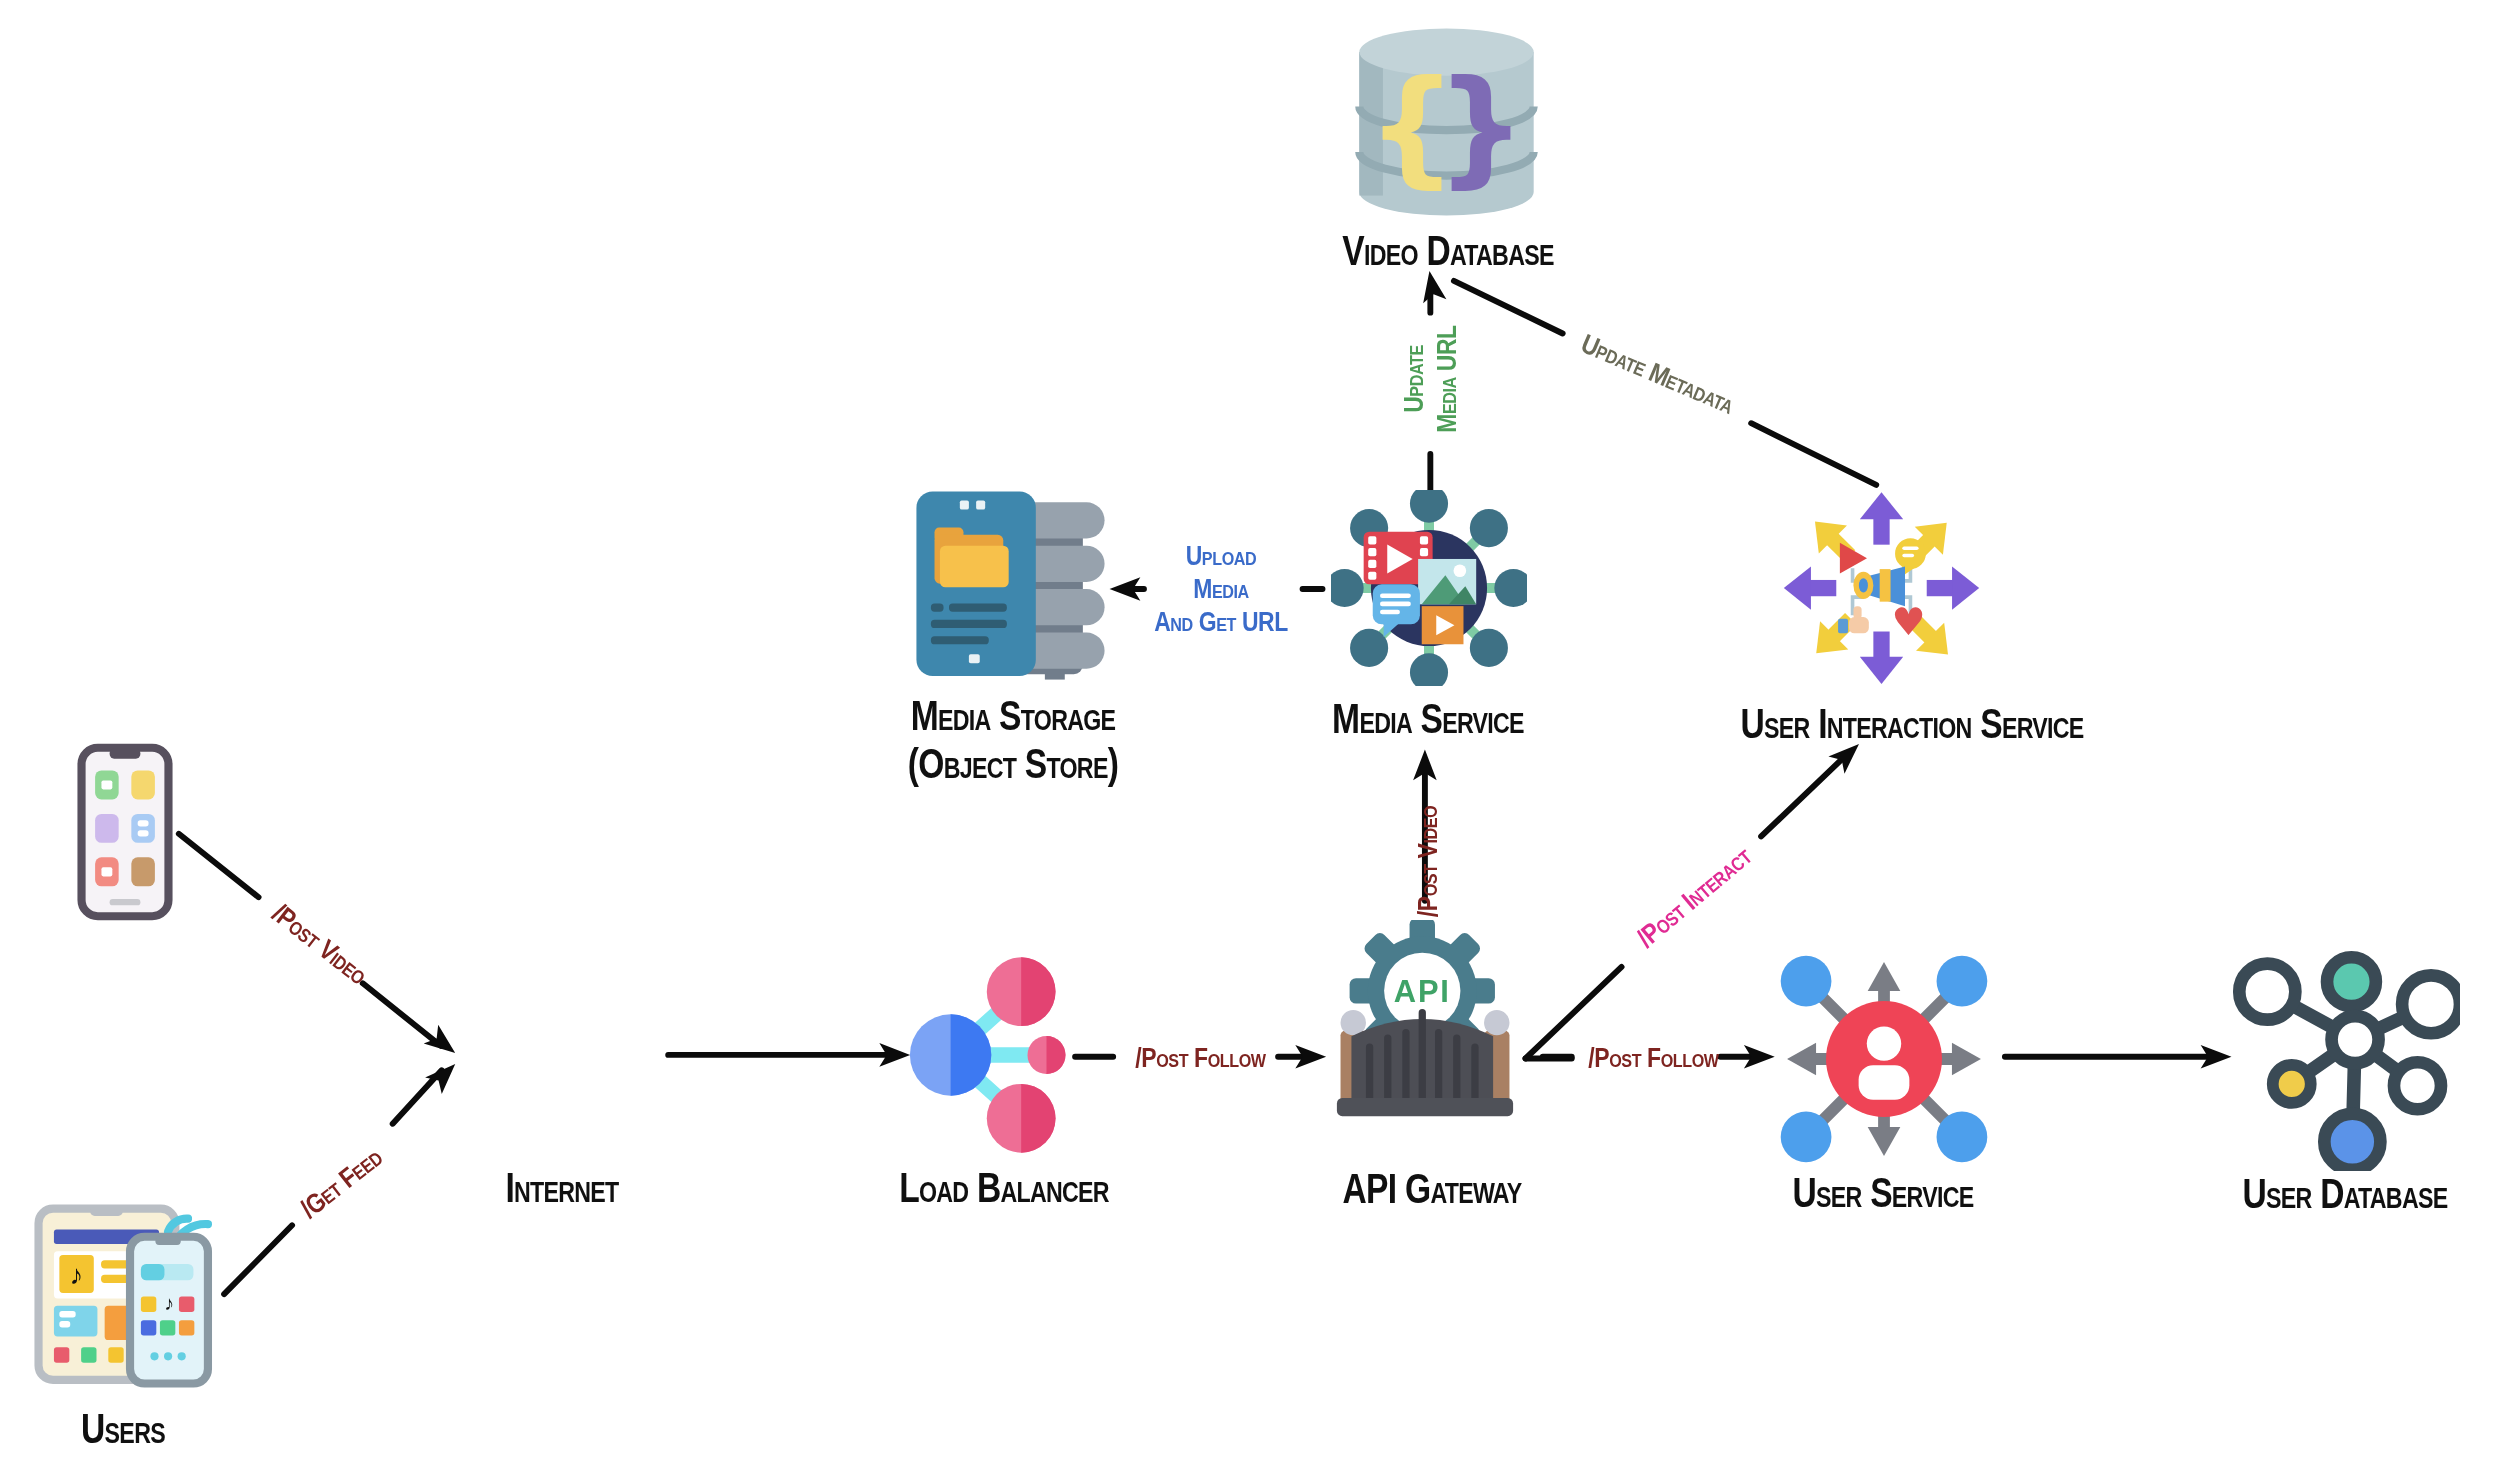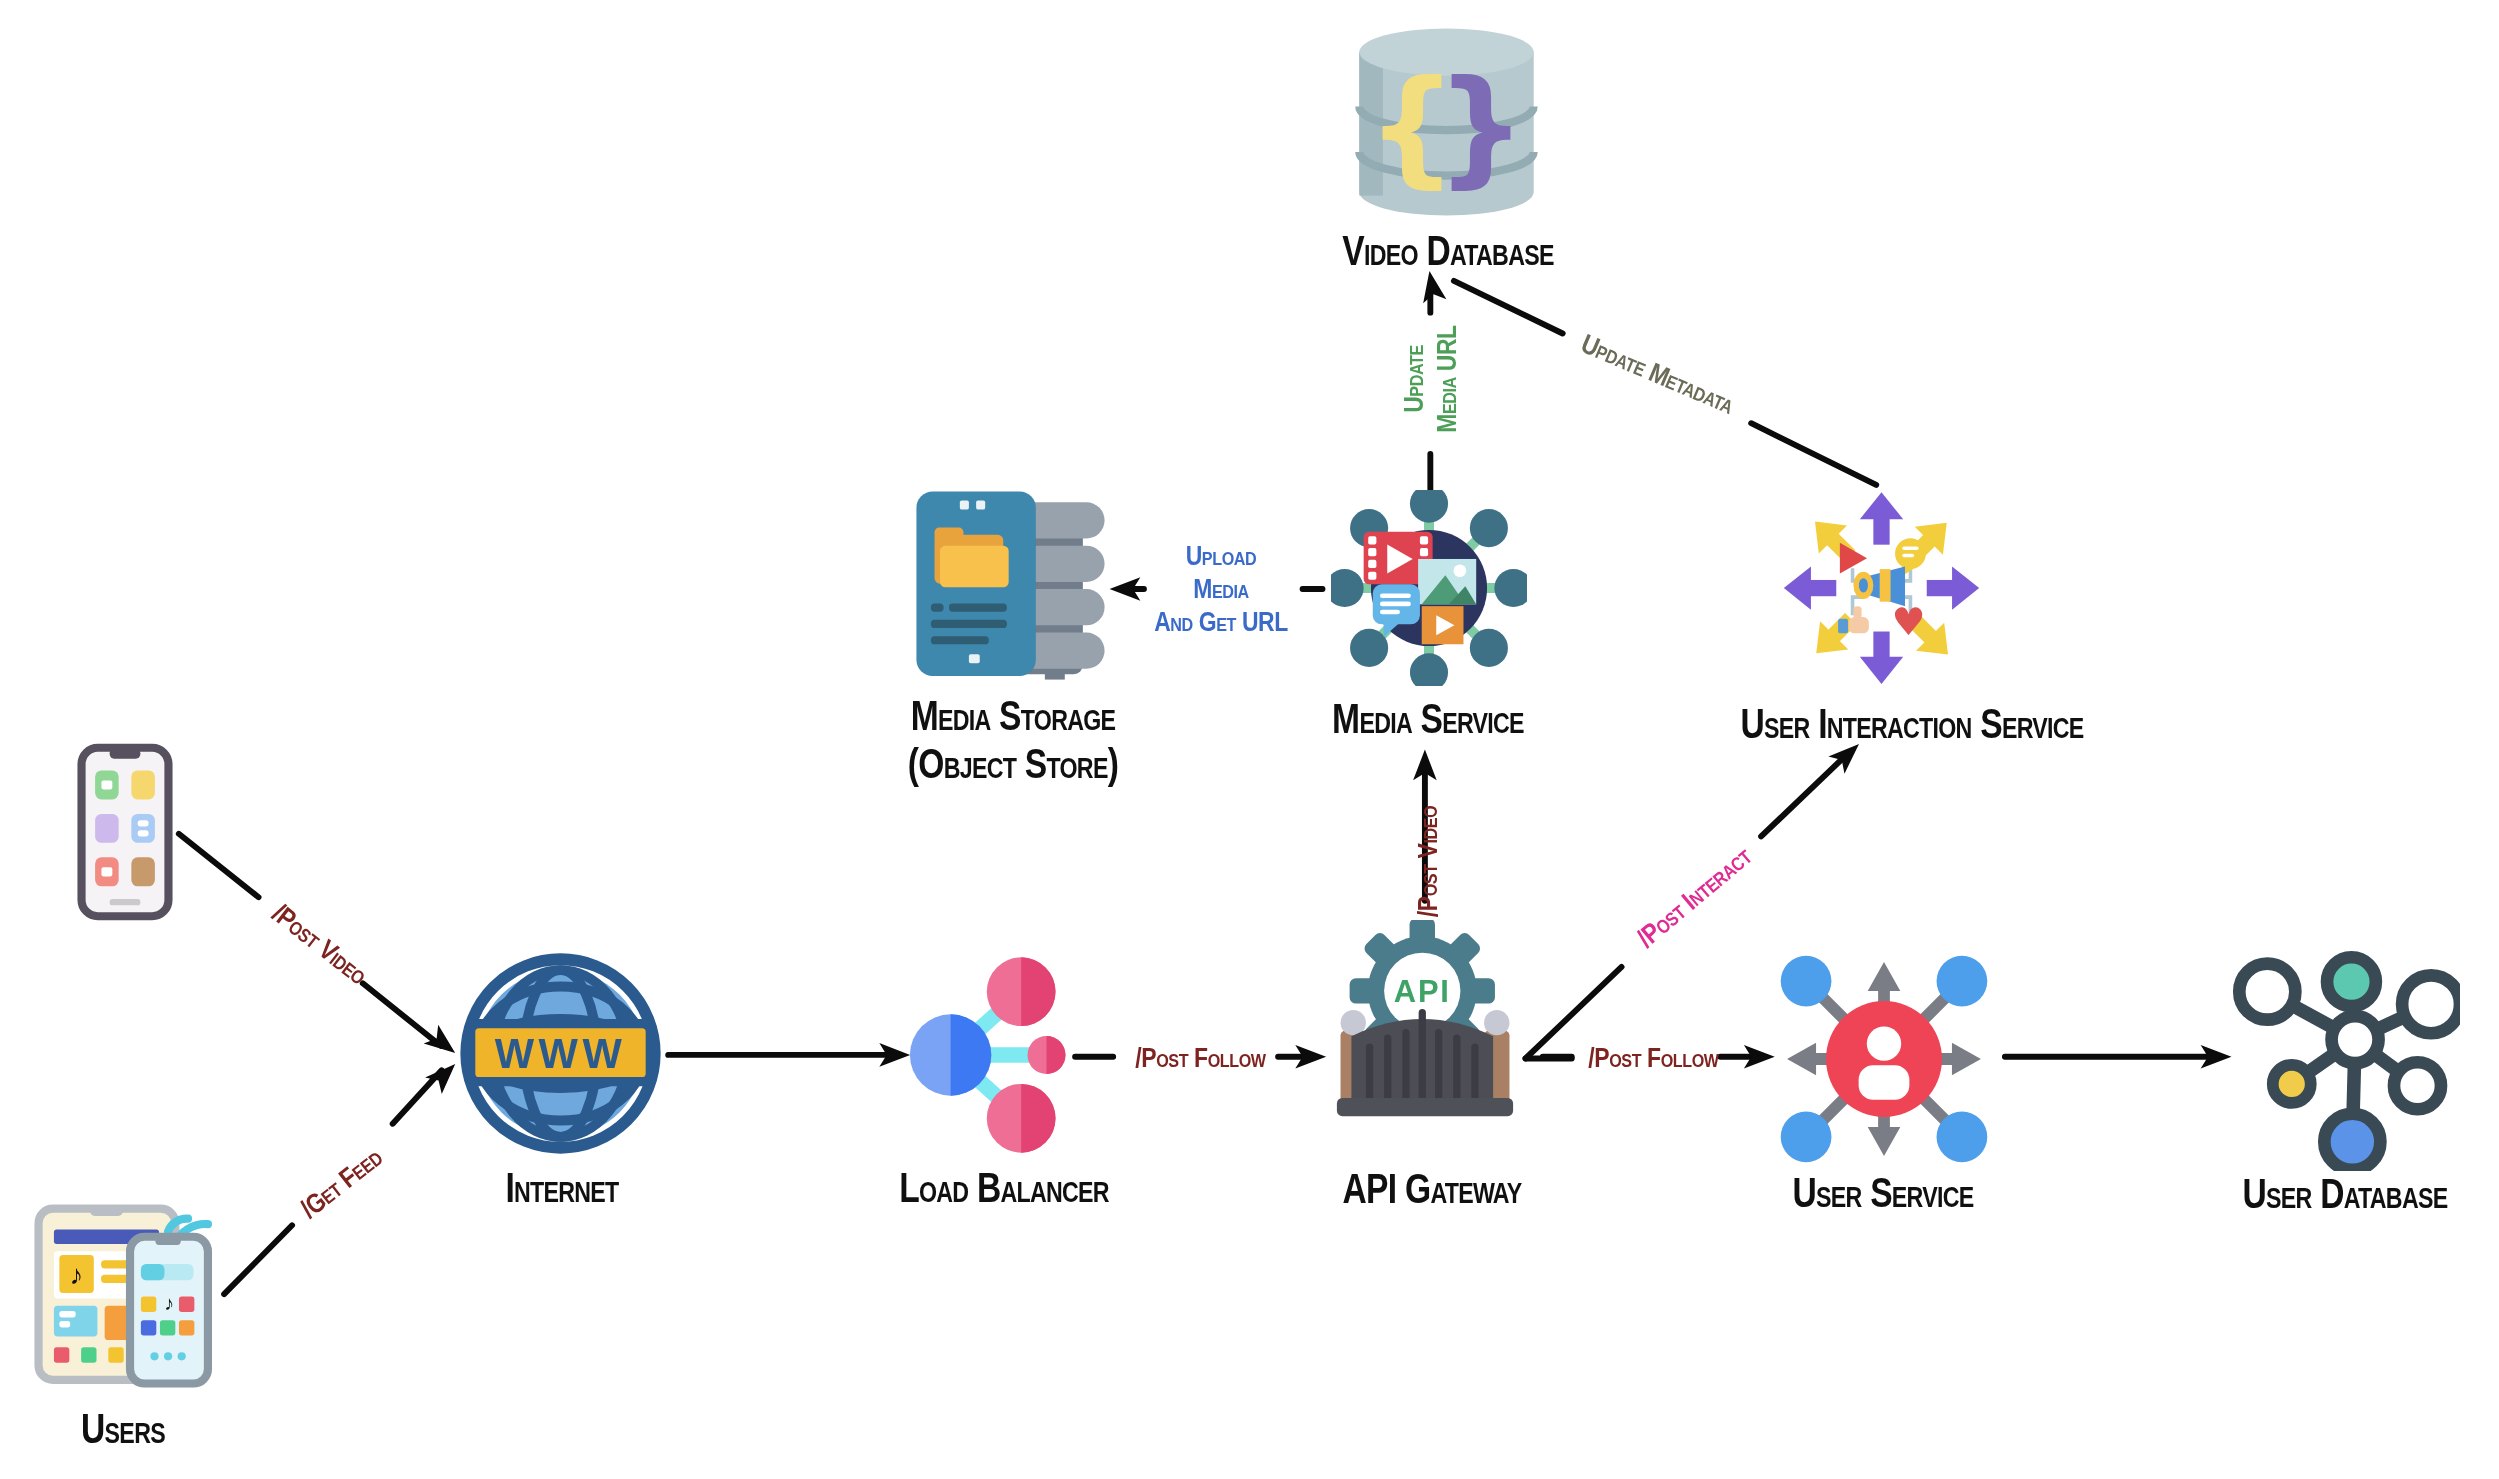--- a/index.html
+++ b/index.html
@@ -139,32 +139,20 @@
       <rect x="160" y="112" width="17" height="17" rx="3" fill="#E85C6C"></rect>
       <rect x="118" y="138" width="17" height="17" rx="3" fill="#4A6CE0"></rect>
       <rect x="139" y="138" width="17" height="17" rx="3" fill="#4FD08A"></rect>
       <rect x="160" y="138" width="17" height="17" rx="3" fill="#F49E3E"></rect>
       <circle cx="133" cy="178" r="4.5" fill="#63CFE2"></circle>
         <circle cx="148" cy="178" r="4.5" fill="#63CFE2"></circle>
         <circle cx="163" cy="178" r="4.5" fill="#63CFE2"></circle>
     </svg>
   </div>
 
-  <div class="node" style="left:458px;top:952px;width:205px;height:203px">
-    <svg viewBox="0 0 226 224">
-      <circle cx="113" cy="112" r="104" fill="#FFFFFF" stroke="#2B5B8E" stroke-width="13"></circle>
-      <circle cx="113" cy="112" r="92" fill="#6FA8DC"></circle>
-      <ellipse cx="113" cy="112" rx="40" ry="92" fill="none" stroke="#2B5B8E" stroke-width="11"></ellipse>
-      <ellipse cx="113" cy="112" rx="74" ry="92" fill="none" stroke="#2B5B8E" stroke-width="11"></ellipse>
-      <ellipse cx="113" cy="112" rx="92" ry="38" fill="none" stroke="#2B5B8E" stroke-width="11"></ellipse>
-      <ellipse cx="113" cy="112" rx="92" ry="74" fill="none" stroke="#2B5B8E" stroke-width="11"></ellipse>
-      <rect x="14" y="79" width="198" height="64" rx="9" fill="#F0B42B" stroke="#2B5B8E" stroke-width="10"></rect>
-      <text x="113" y="128" font-size="46" font-weight="bold" letter-spacing="5" text-anchor="middle" fill="#2B5B8E">WWW</text>
-    </svg>
-  </div>
 
   <div class="node" style="left:909px;top:957px;width:161px;height:196px">
     <svg viewBox="0 0 178 216">
       <g stroke="#7FE9F2" stroke-width="17" stroke-linecap="round">
         <line x1="46" y1="108" x2="124" y2="38"></line>
           <line x1="46" y1="108" x2="148" y2="108"></line>
           <line x1="46" y1="108" x2="124" y2="178"></line>
       </g>
       <circle cx="46" cy="108" r="45" fill="#7BA3F5"></circle>
       <path d="M46,63 a45,45 0 0 1 0,90 z" fill="#3D79F2"></path>

